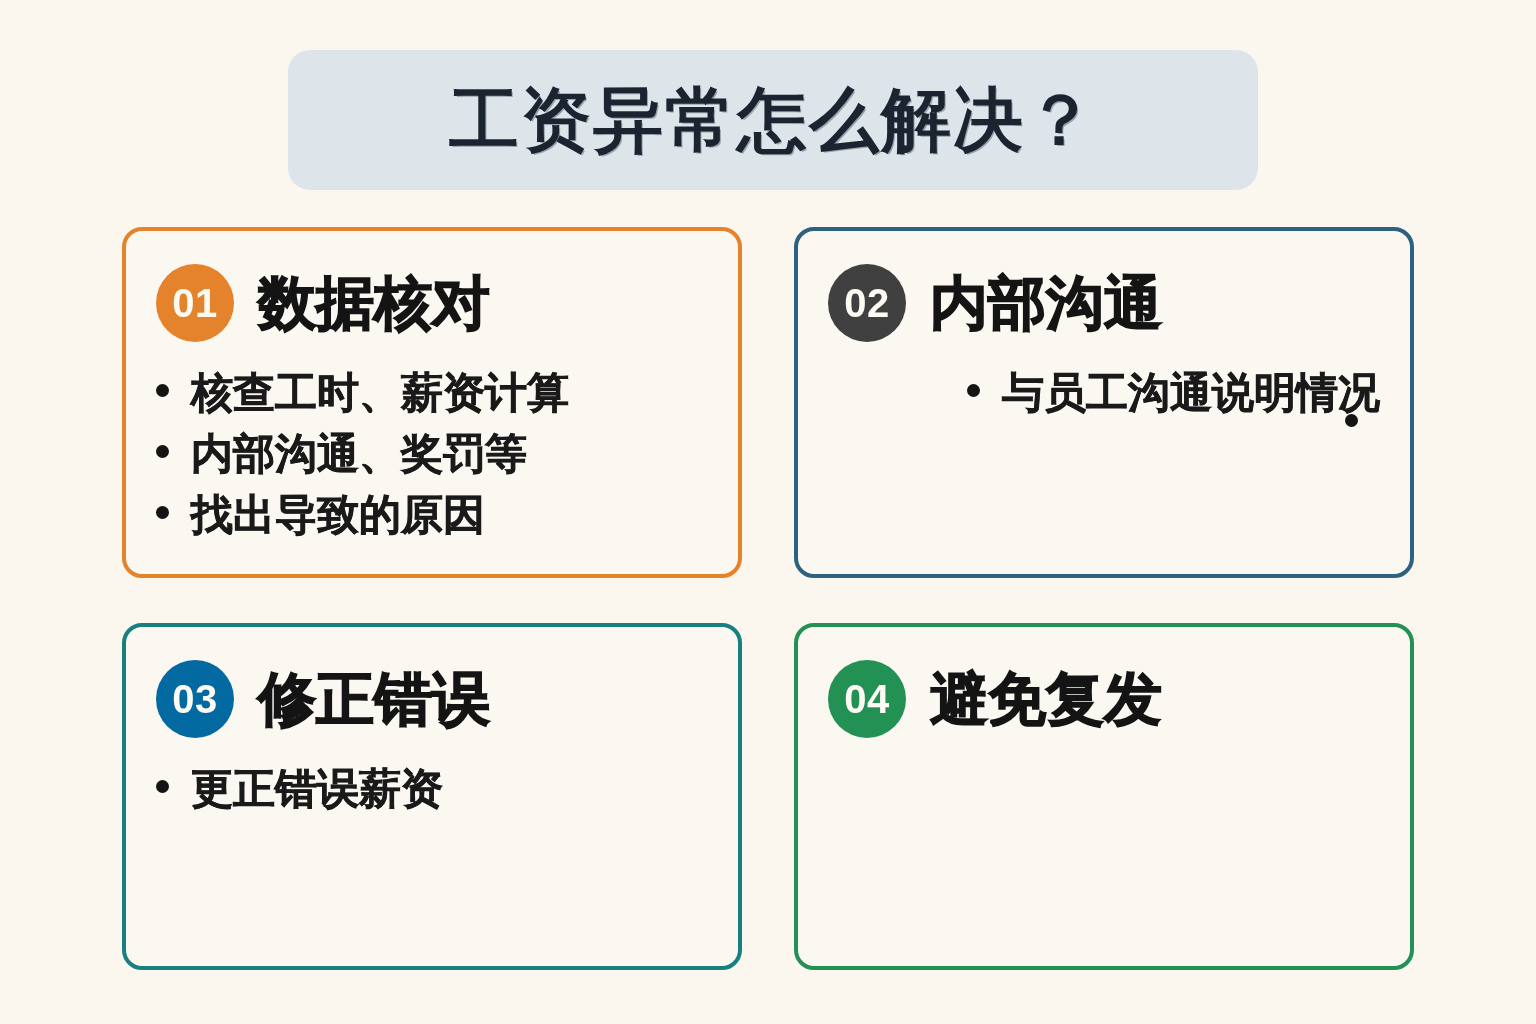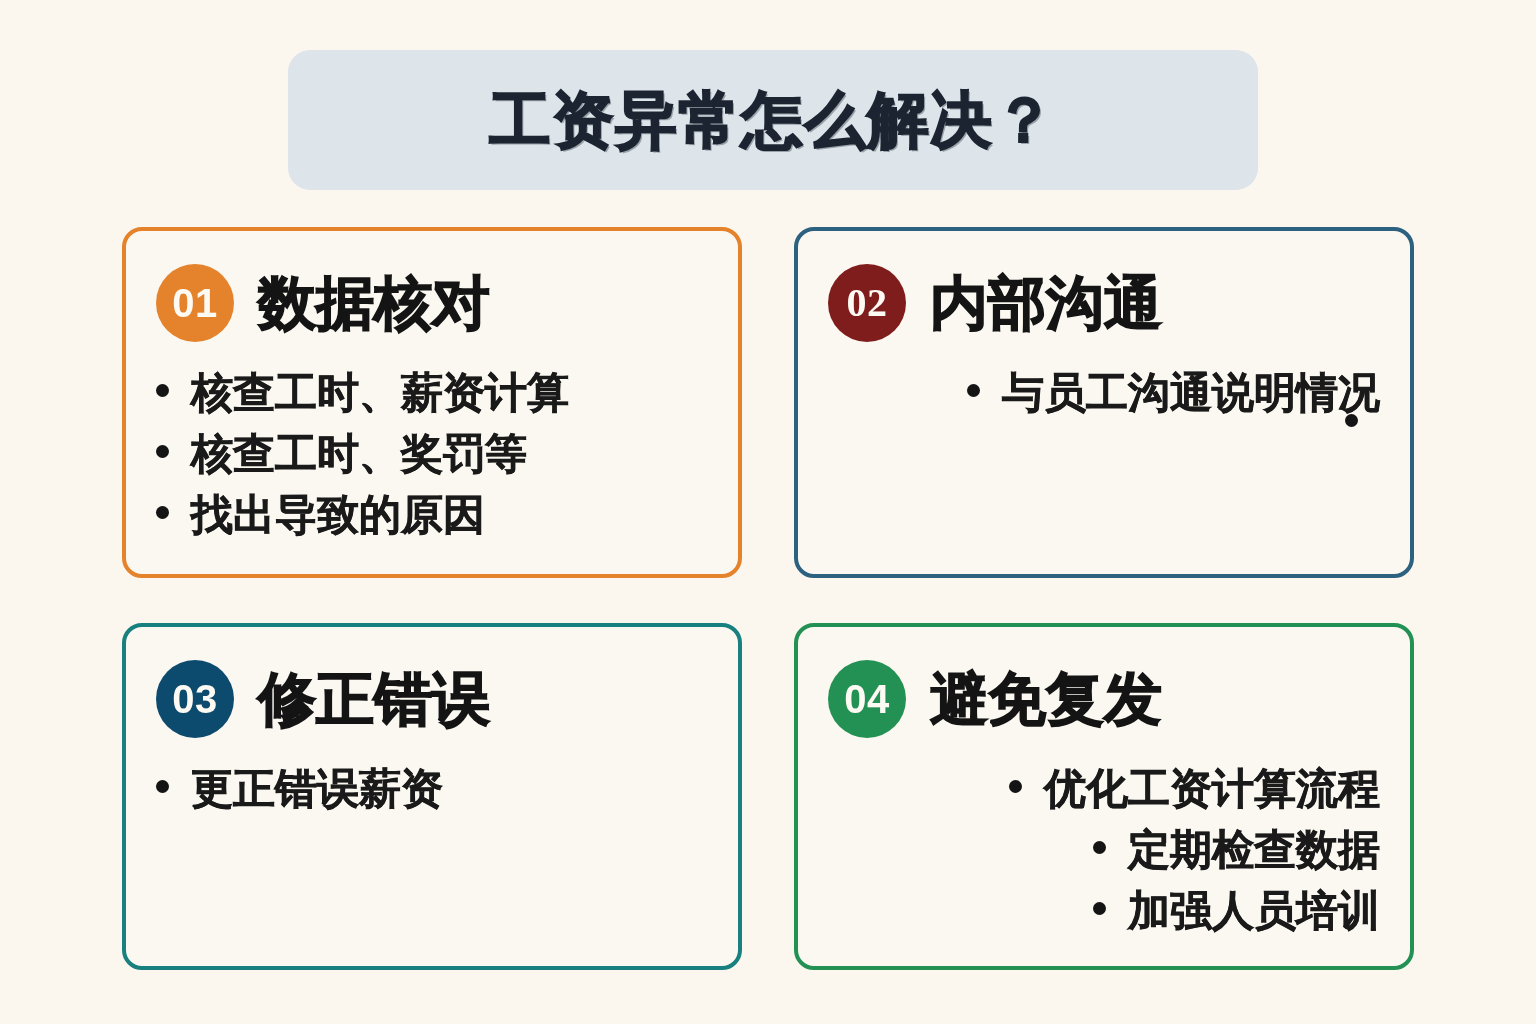--- a/index.html
+++ b/index.html
@@ -24,22 +24,22 @@
     width: 970px;
     height: 140px;
     background: #dde4ea;
     border-radius: 22px;
     display: flex;
     align-items: center;
     justify-content: center;
     box-sizing: border-box;
   }
   #banner-title {
-    font-size: 61px;
-    font-weight: 700;
+    font-size: 70px;
+    font-weight: 400;
     color: #1b2430;
     letter-spacing: 2px;
     line-height: 1;
     white-space: nowrap;
     text-shadow: 2px 2px 0 rgba(27,36,48,0.35);
     -webkit-text-stroke: 2px #1b2430;
   }
 
   
   #grid {
@@ -83,22 +83,22 @@
     display: flex;
     align-items: center;
     justify-content: center;
     color: #fdfaf4;
     font-size: 40px;
     font-weight: 700;
     letter-spacing: 0.5px;
     line-height: 1;
   }
   .c1 .badge { background: #e5822c; }
-  .c2 .badge { background: #7f1d1d; font-family: Liberation Serif, serif; }
-  .c3 .badge { background: #0c4a6e; }
+  .c2 .badge { background: #404040; }
+  .c3 .badge { background: #0369a1; }
   .c4 .badge { background: #239154; }
 
   .card-title {
     margin-left: 24px;
     font-size: 58px;
     font-weight: 700;
     color: #141414;
     line-height: 1;
     white-space: nowrap;
     -webkit-text-stroke: 1.5px #141414;
@@ -150,21 +150,21 @@
       <div class="badge">01</div>
       <div class="card-title">数据核对</div>
     </div>
     <ul class="bullets">
       <li>
         <span class="dot"></span>
         <span>核查工时、薪资计算</span>
       </li>
       <li>
         <span class="dot"></span>
-        <span>核查工时、奖罚等</span>
+        <span>内部沟通、奖罚等</span>
       </li>
       <li>
         <span class="dot"></span>
         <span>找出导致的原因</span>
       </li>
     </ul>
   </div>
 
   <div class="card c2">
     <div class="card-head">
@@ -193,29 +193,15 @@
         <span>更正错误薪资</span>
       </li>
     </ul>
   </div>
 
   <div class="card c4">
     <div class="card-head">
       <div class="badge">04</div>
       <div class="card-title">避免复发</div>
     </div>
-    <ul class="bullets">
-      <li>
-        <span class="dot"></span>
-        <span>优化工资计算流程</span>
-      </li>
-      <li>
-        <span class="dot"></span>
-        <span>定期检查数据</span>
-      </li>
-      <li>
-        <span class="dot"></span>
-        <span>加强人员培训</span>
-      </li>
-    </ul>
   </div>
 
 </div>
 
 </body></html>

